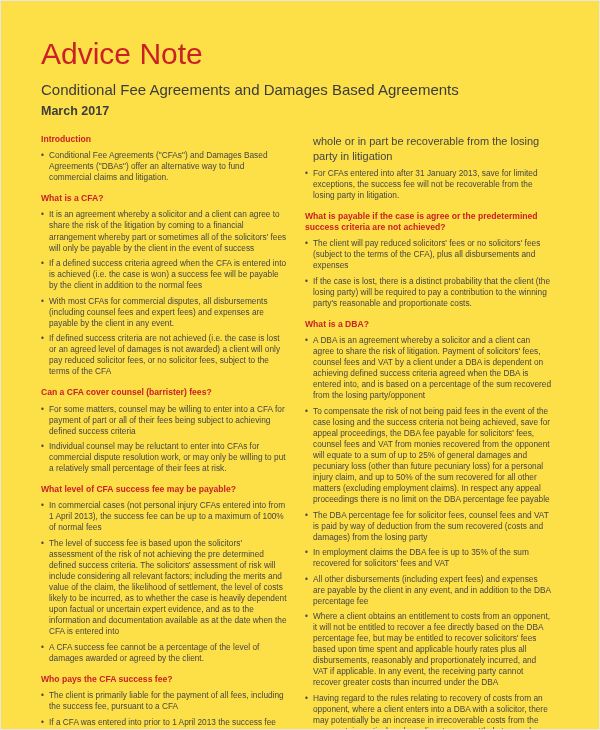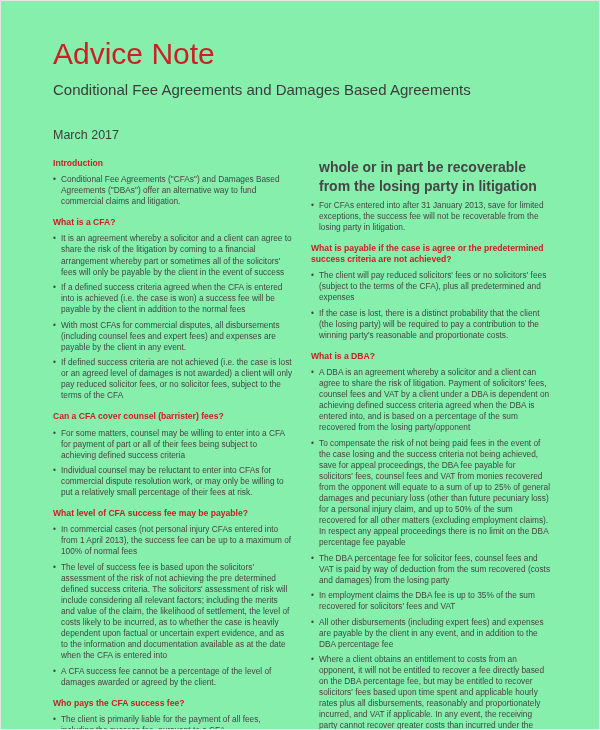--- a/index.html
+++ b/index.html
@@ -1,42 +1,42 @@
 <!DOCTYPE html>
 <html style="--accent: #cb2026; --text: #454545;"><head>
 <meta charset="utf-8">
 <style>
   :root { --accent: #cb2026; --text: #454545; }
   * { margin: 0; padding: 0; box-sizing: border-box; }
   html, body { background: #ffffff; }
   body { font-family: "Liberation Sans", sans-serif; }
   .page {
     width: 600px; height: 730px;
-    background: #86efac;
+    background: #fde047;
     border: 1px solid #e6e6e6;
-    padding: 36px 48px 24px 52px;
+    padding: 36px 48px 24px 40px;
     overflow: hidden;
   }
   .title {
     color: var(--accent);
     font-size: 30px;
     font-weight: 400;
     line-height: 1.1;
   }
   .subtitle {
     color: #3c3c3c;
     font-size: 15px;
     font-weight: 400;
     margin-top: 11px;
   }
   .date {
     color: #3c3c3c;
     font-size: 12.5px;
-    font-weight: 400;
-    margin-top: 30px;
+    font-weight: 700;
+    margin-top: 6px;
   }
   .columns {
     display: flex;
     gap: 18px;
     margin-top: 16px;
   }
   .col { flex: 1 1 0; min-width: 0; }
   .sec-heading {
     color: var(--accent);
     font-size: 8.6px;
@@ -55,26 +55,25 @@
     padding-left: 8px;
     margin-bottom: 4.5px;
   }
   ul.bullets li::before {
     content: "\2022";
     position: absolute;
     left: 0; top: 0;
     color: var(--text);
   }
   p.continuation {
-    font-size: 14px;
+    font-size: 11px;
     color: var(--text);
     line-height: 1.33;
     padding-left: 8px;
     margin-bottom: 4.5px;
-    font-weight: bold;
   }
 </style>
 </head>
 <body>
 
 <div class="page">
   <h1 class="title">Advice Note</h1>
   <h2 class="subtitle">Conditional Fee Agreements and Damages Based Agreements</h2>
   <div class="date">March 2017</div>
 
@@ -108,21 +107,21 @@
           <li>If a CFA was entered into prior to 1 April 2013 the success fee may in</li>
         </ul>
       </div>
     <div class="col">
         <p class="continuation">whole or in part be recoverable from the losing party in litigation</p>
         <ul class="bullets">
           <li>For CFAs entered into after 31 January 2013, save for limited exceptions, the success fee will not be recoverable from the losing party in litigation.</li>
         </ul>
         <h3 class="sec-heading">What is payable if the case is agree or the predetermined success criteria are not achieved?</h3>
         <ul class="bullets">
-          <li>The client will pay reduced solicitors' fees or no solicitors' fees (subject to the terms of the CFA), plus all predetermined and expenses</li>
+          <li>The client will pay reduced solicitors' fees or no solicitors' fees (subject to the terms of the CFA), plus all disbursements and expenses</li>
           <li>If the case is lost, there is a distinct probability that the client (the losing party) will be required to pay a contribution to the winning party's reasonable and proportionate costs.</li>
         </ul>
         <h3 class="sec-heading">What is a DBA?</h3>
         <ul class="bullets">
           <li>A DBA is an agreement whereby a solicitor and a client can agree to share the risk of litigation. Payment of solicitors' fees, counsel fees and VAT by a client under a DBA is dependent on achieving defined success criteria agreed when the DBA is entered into, and is based on a percentage of the sum recovered from the losing party/opponent</li>
           <li>To compensate the risk of not being paid fees in the event of the case losing and the success criteria not being achieved, save for appeal proceedings, the DBA fee payable for solicitors' fees, counsel fees and VAT from monies recovered from the opponent will equate to a sum of up to 25% of general damages and pecuniary loss (other than future pecuniary loss) for a personal injury claim, and up to 50% of the sum recovered for all other matters (excluding employment claims). In respect any appeal proceedings there is no limit on the DBA percentage fee payable</li>
           <li>The DBA percentage fee for solicitor fees, counsel fees and VAT is paid by way of deduction from the sum recovered (costs and damages) from the losing party</li>
           <li>In employment claims the DBA fee is up to 35% of the sum recovered for solicitors' fees and VAT</li>
           <li>All other disbursements (including expert fees) and expenses are payable by the client in any event, and in addition to the DBA percentage fee</li>
           <li>Where a client obtains an entitlement to costs from an opponent, it will not be entitled to recover a fee directly based on the DBA percentage fee, but may be entitled to recover solicitors' fees based upon time spent and applicable hourly rates plus all disbursements, reasonably and proportionately incurred, and VAT if applicable. In any event, the receiving party cannot recover greater costs than incurred under the DBA</li>

